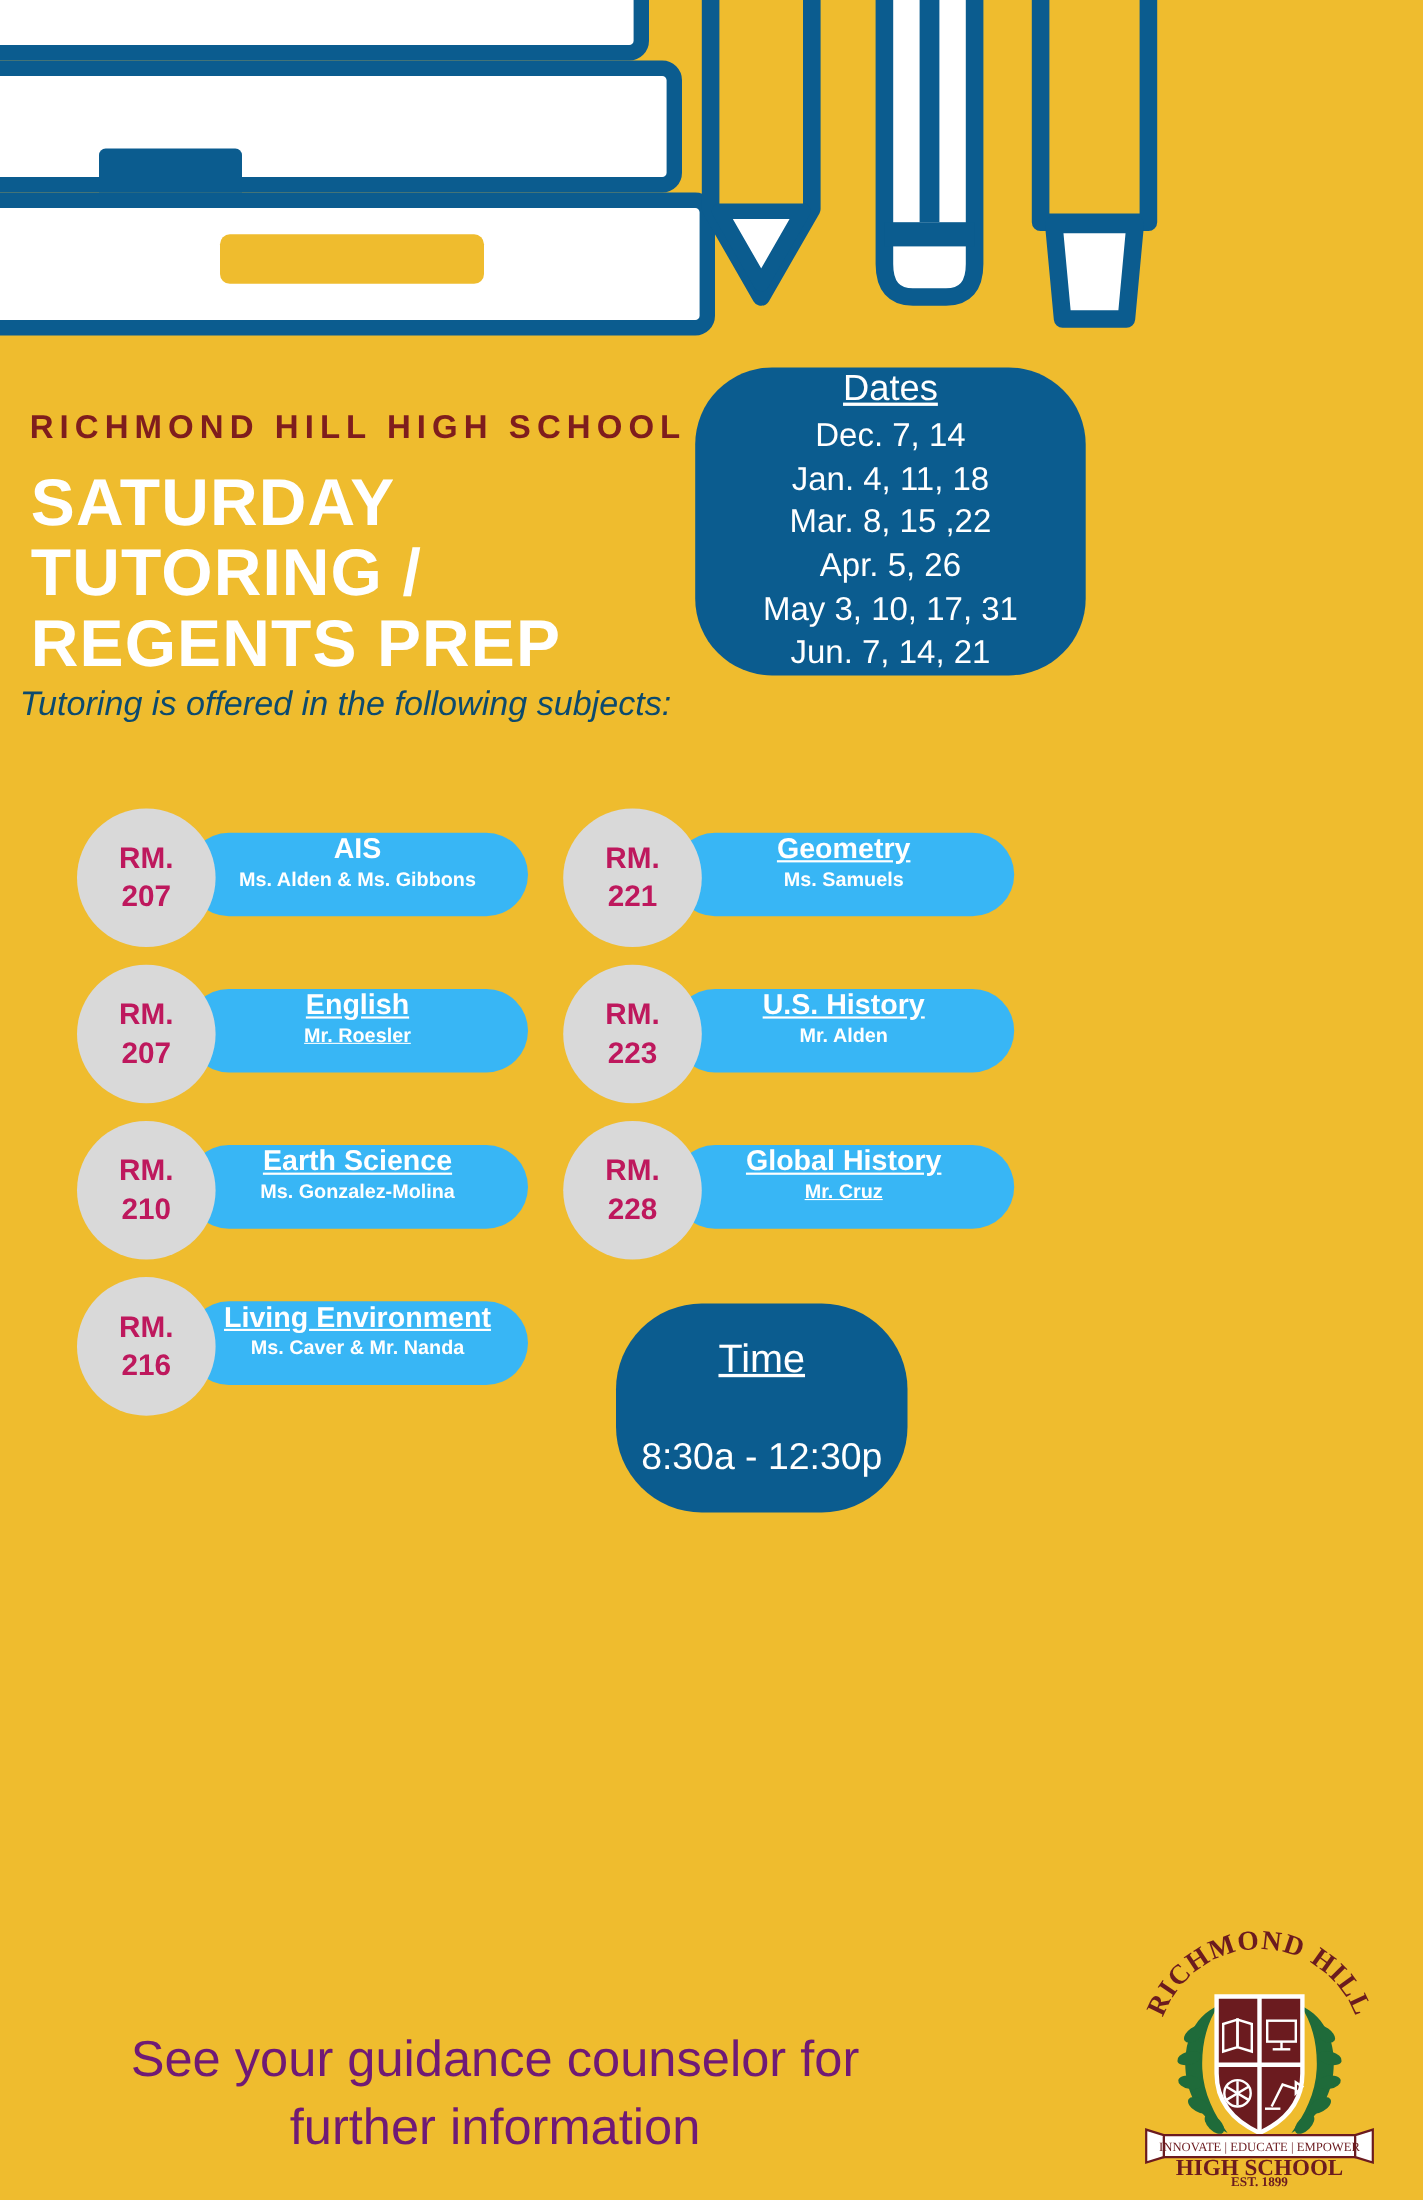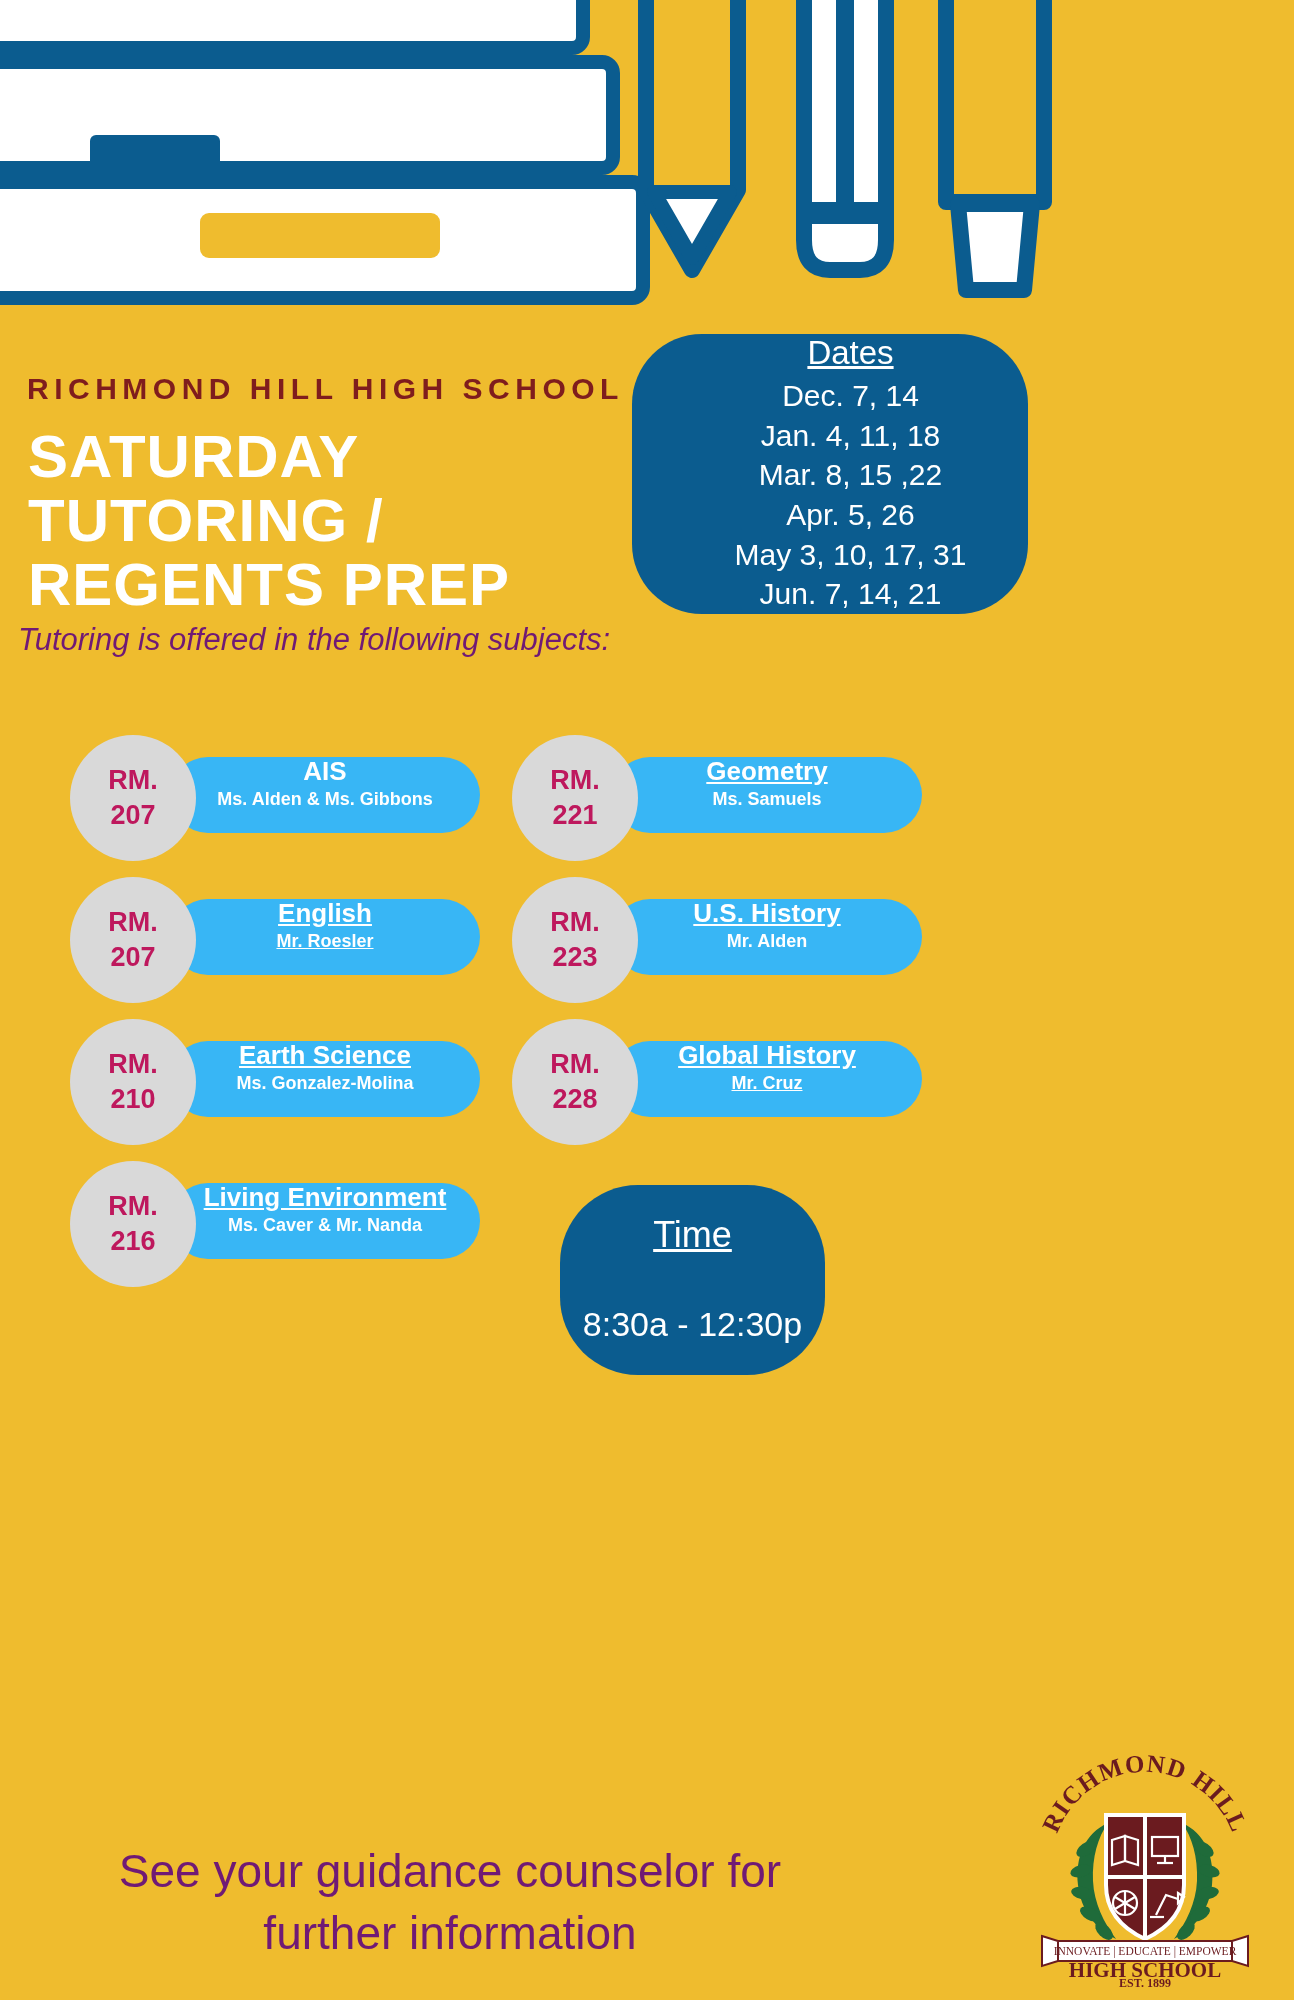--- a/index.html
+++ b/index.html
@@ -34,30 +34,30 @@
     font-size:30px;font-weight:bold;letter-spacing:5.5px;
     color:#7f1d1d;
   }
   .main-title{
     position:absolute;left:28px;top:425px;
     font-size:60px;font-weight:bold;line-height:1.07;
     color:#ffffff;letter-spacing:1px;text-transform:uppercase;
   }
   .subtitle{
     position:absolute;left:18px;top:622px;
-    font-size:31px;font-style:italic;color:#701a75;font-weight:300;
+    font-size:31px;font-style:italic;color:#0c4a6e;font-weight:300;
   }
 
   
   .info-box{
     position:absolute;background:#0b5c8f;color:#fff;text-align:center;
     border-radius:62px;display:flex;flex-direction:column;
     align-items:center;justify-content:center;
   }
-  .dates-box{left:632px;top:334px;width:355px;height:280px;border-radius:70px;padding-left:41px;}
+  .dates-box{left:632px;top:334px;width:355px;height:280px;border-radius:70px;}
   .time-box{left:560px;top:1185px;width:265px;height:190px;border-radius:78px;gap:42px;}
 
   .box-title{font-size:33px;text-decoration:underline;margin-bottom:4px;}
   .box-title.big{font-size:36px;}
   .box-line{font-size:30px;line-height:1.32;white-space:nowrap;}
   .box-line.big{font-size:34px;}
 
   
   .grid{position:absolute;left:0;top:735px;width:1294px;}
   .col{position:absolute;top:0;}

